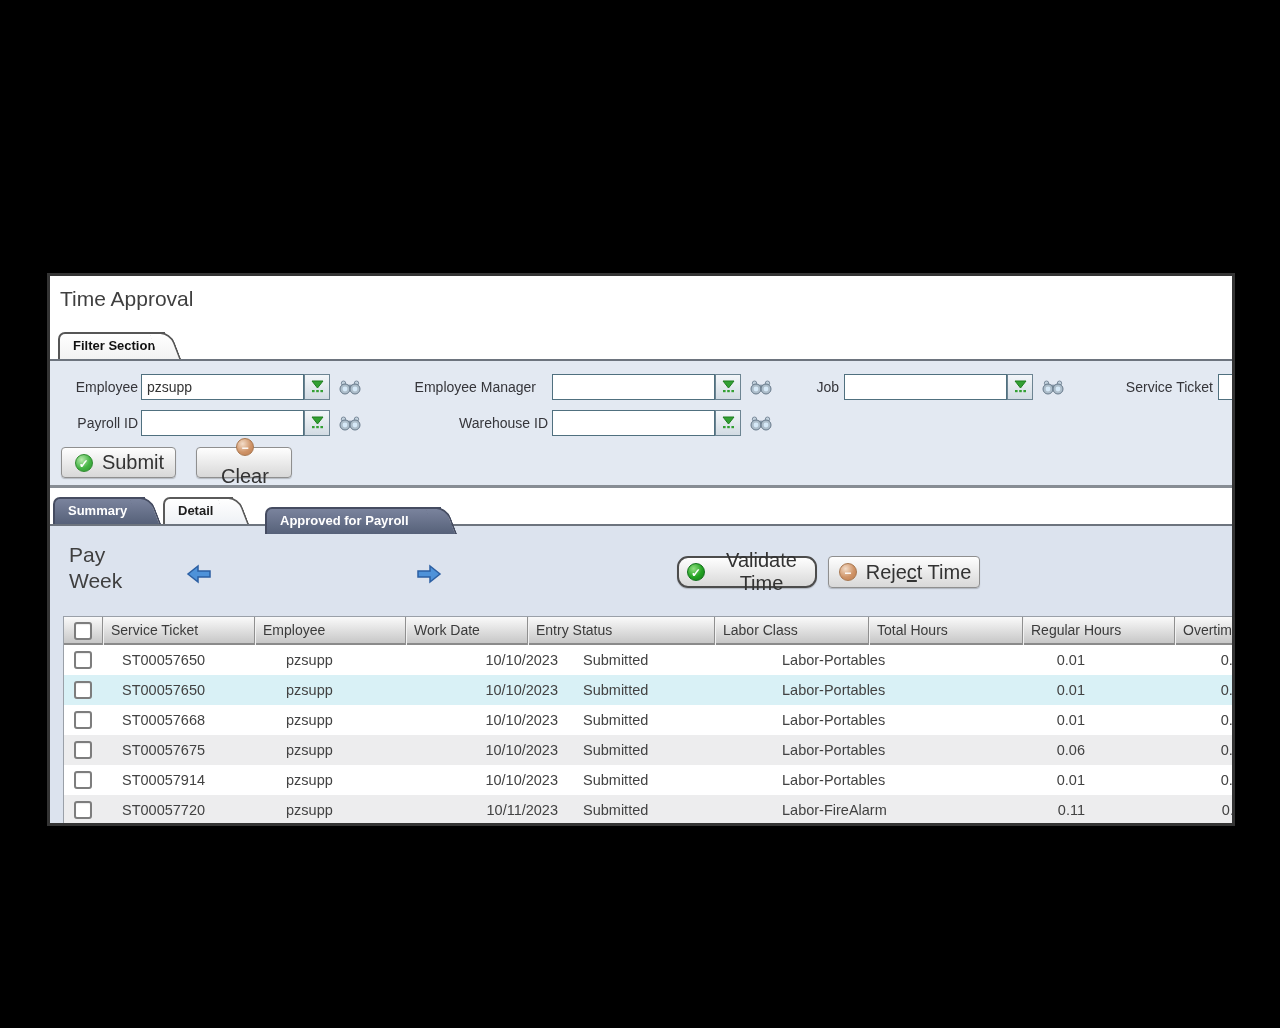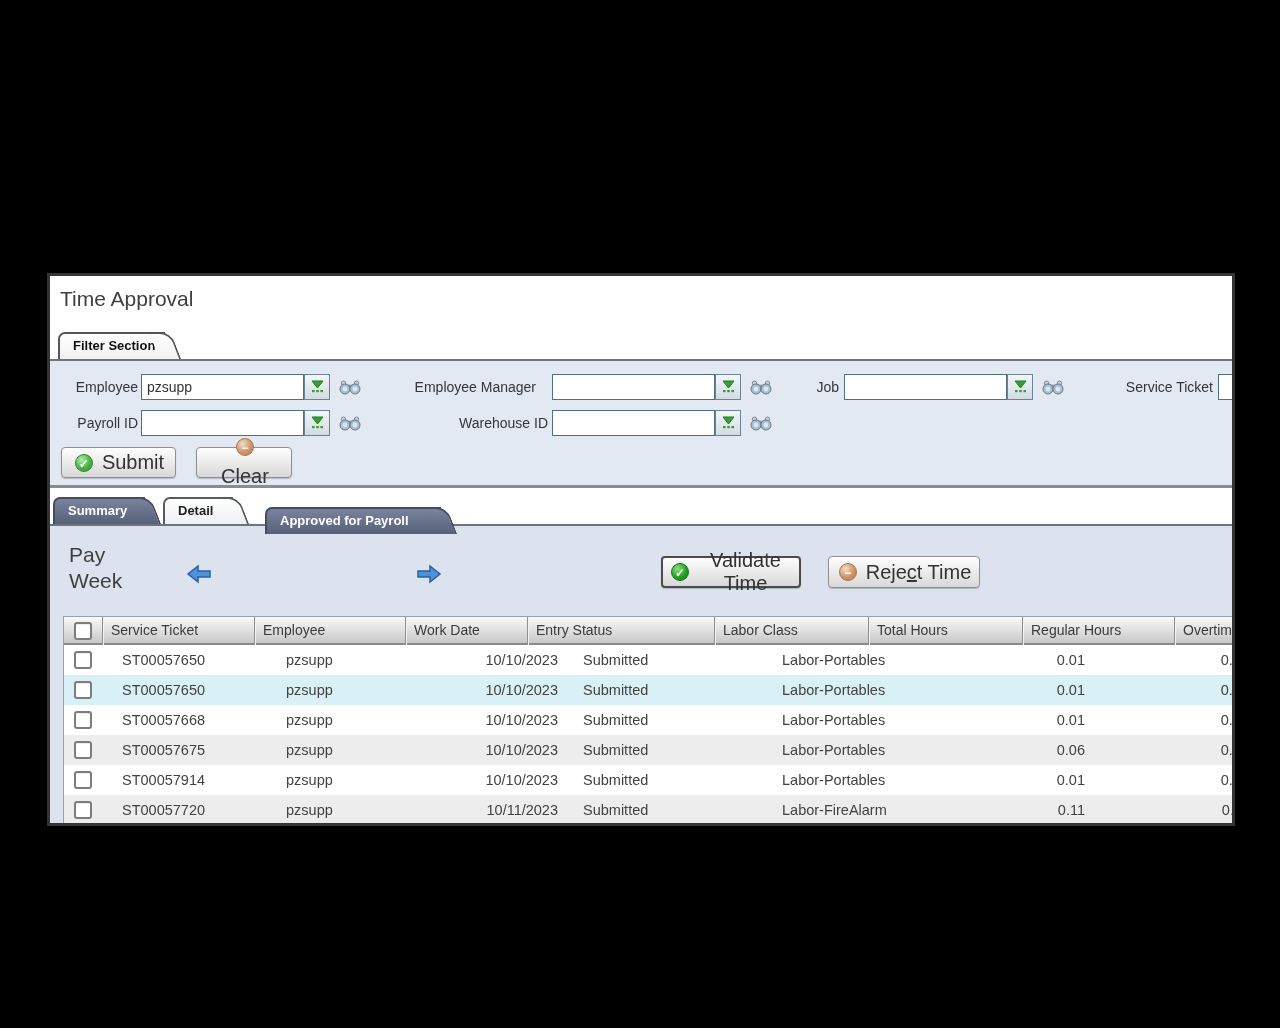--- a/index.html
+++ b/index.html
@@ -242,21 +242,21 @@
 
     <span class="navarrow" style="left:136px;top:38px;"><svg width="26" height="20" viewBox="0 0 26 20">
           <polygon points="24,7 12,7 12,2 2,10 12,18 12,13 24,13" fill="#4e92d9" stroke="#2b5fa3" stroke-width="1.5"></polygon>
         </svg></span>
 
 
     <span class="navarrow" style="left:366px;top:38px;"><svg width="26" height="20" viewBox="0 0 26 20">
           <polygon points="2,7 14,7 14,2 24,10 14,18 14,13 2,13" fill="#4e92d9" stroke="#2b5fa3" stroke-width="1.5"></polygon>
         </svg></span>
 
-    <button class="btn focused" style="left:611px;top:30px;width:140px;height:32px;">
+    <button class="btn focused" style="left:627px;top:30px;width:140px;height:32px;border-radius:11px;">
       <span class="cicon ic-green-dark"></span>
       <span>Validate Time</span>
     </button>
     <button class="btn" style="left:778px;top:30px;width:152px;height:32px;">
       <span class="cicon ic-tan"></span>
       <span><span>Reje</span><u class="mn">c</u><span>t Time</span></span>
     </button>
 
     <div class="grid">
       <div class="ghead">

